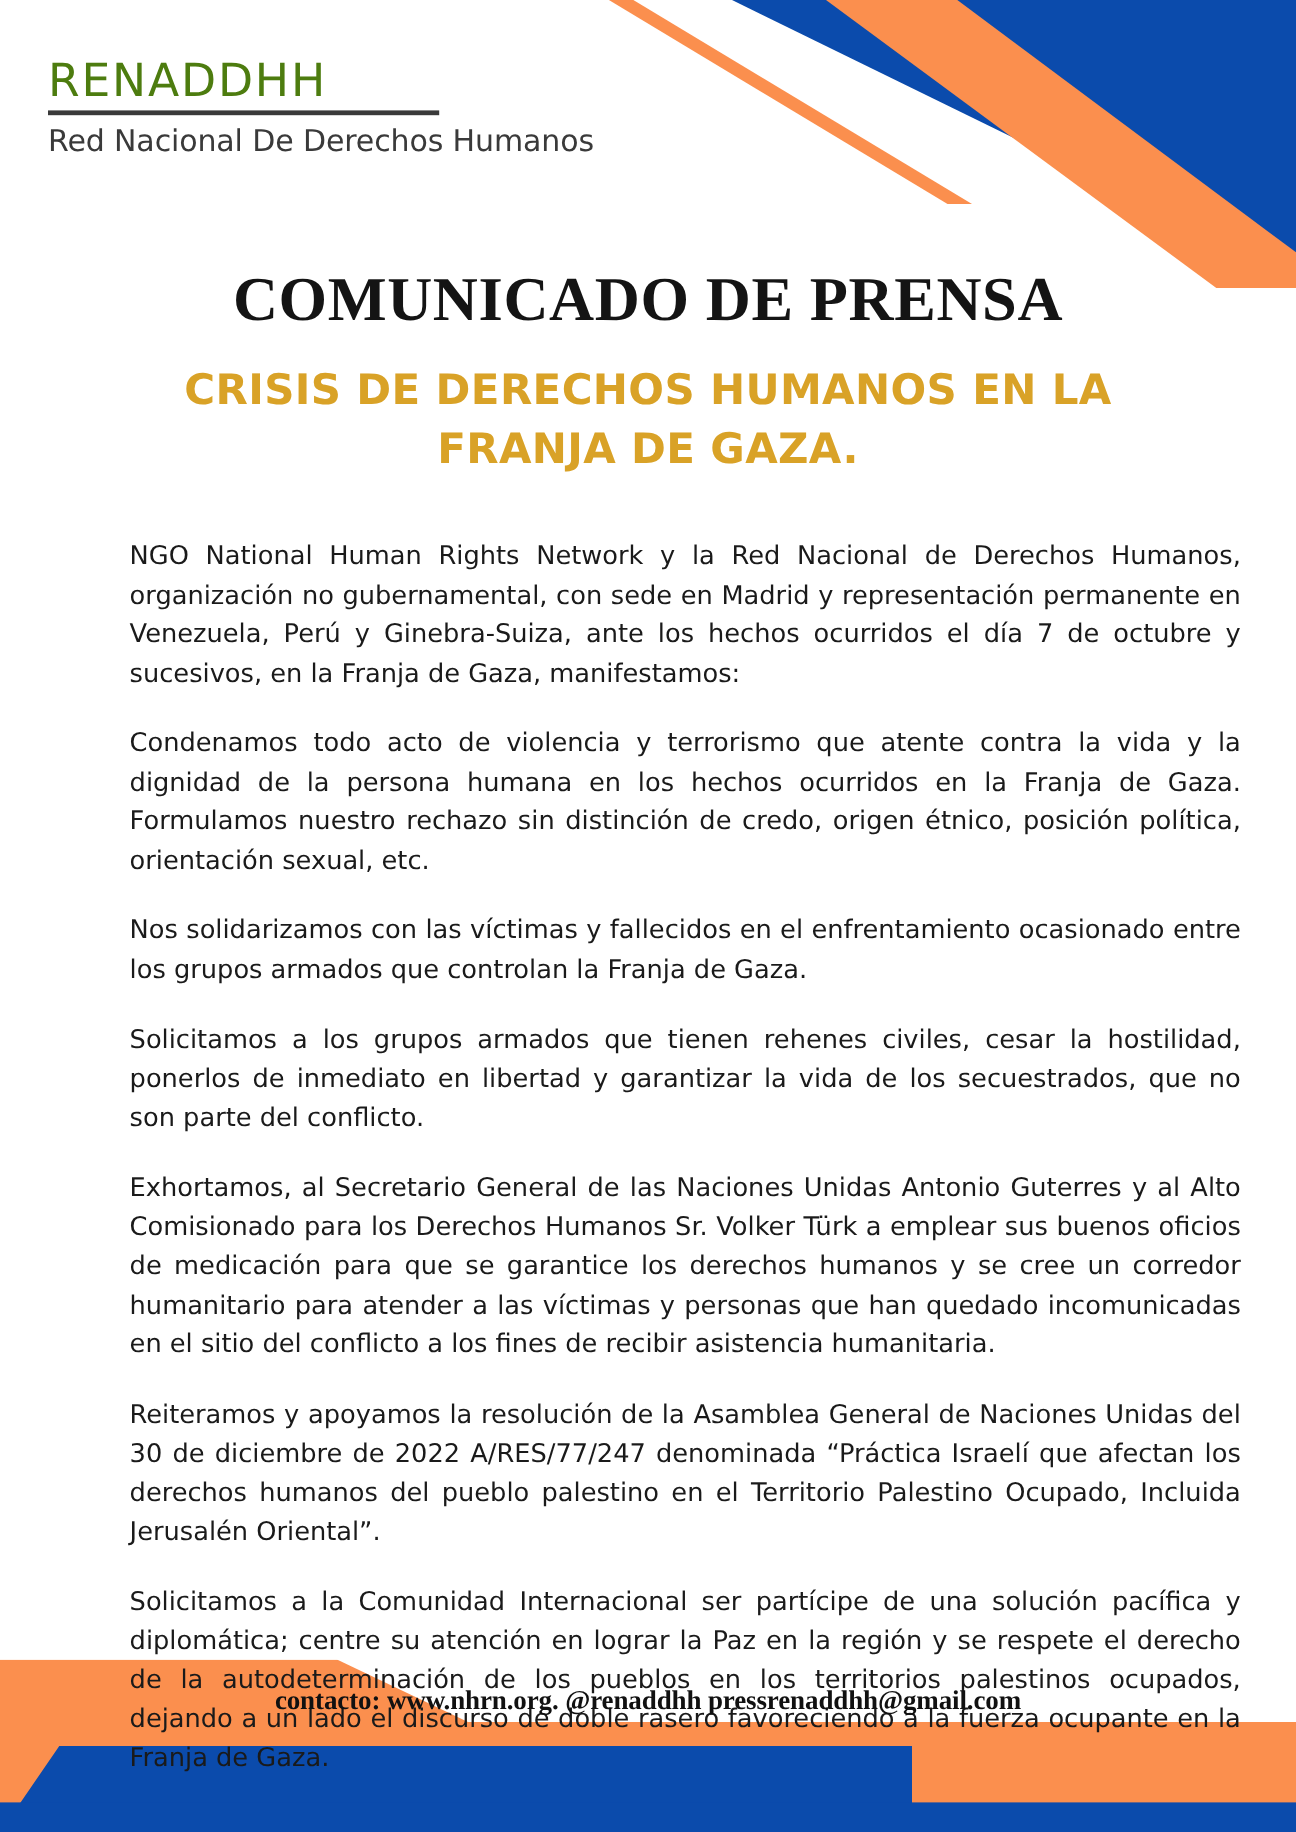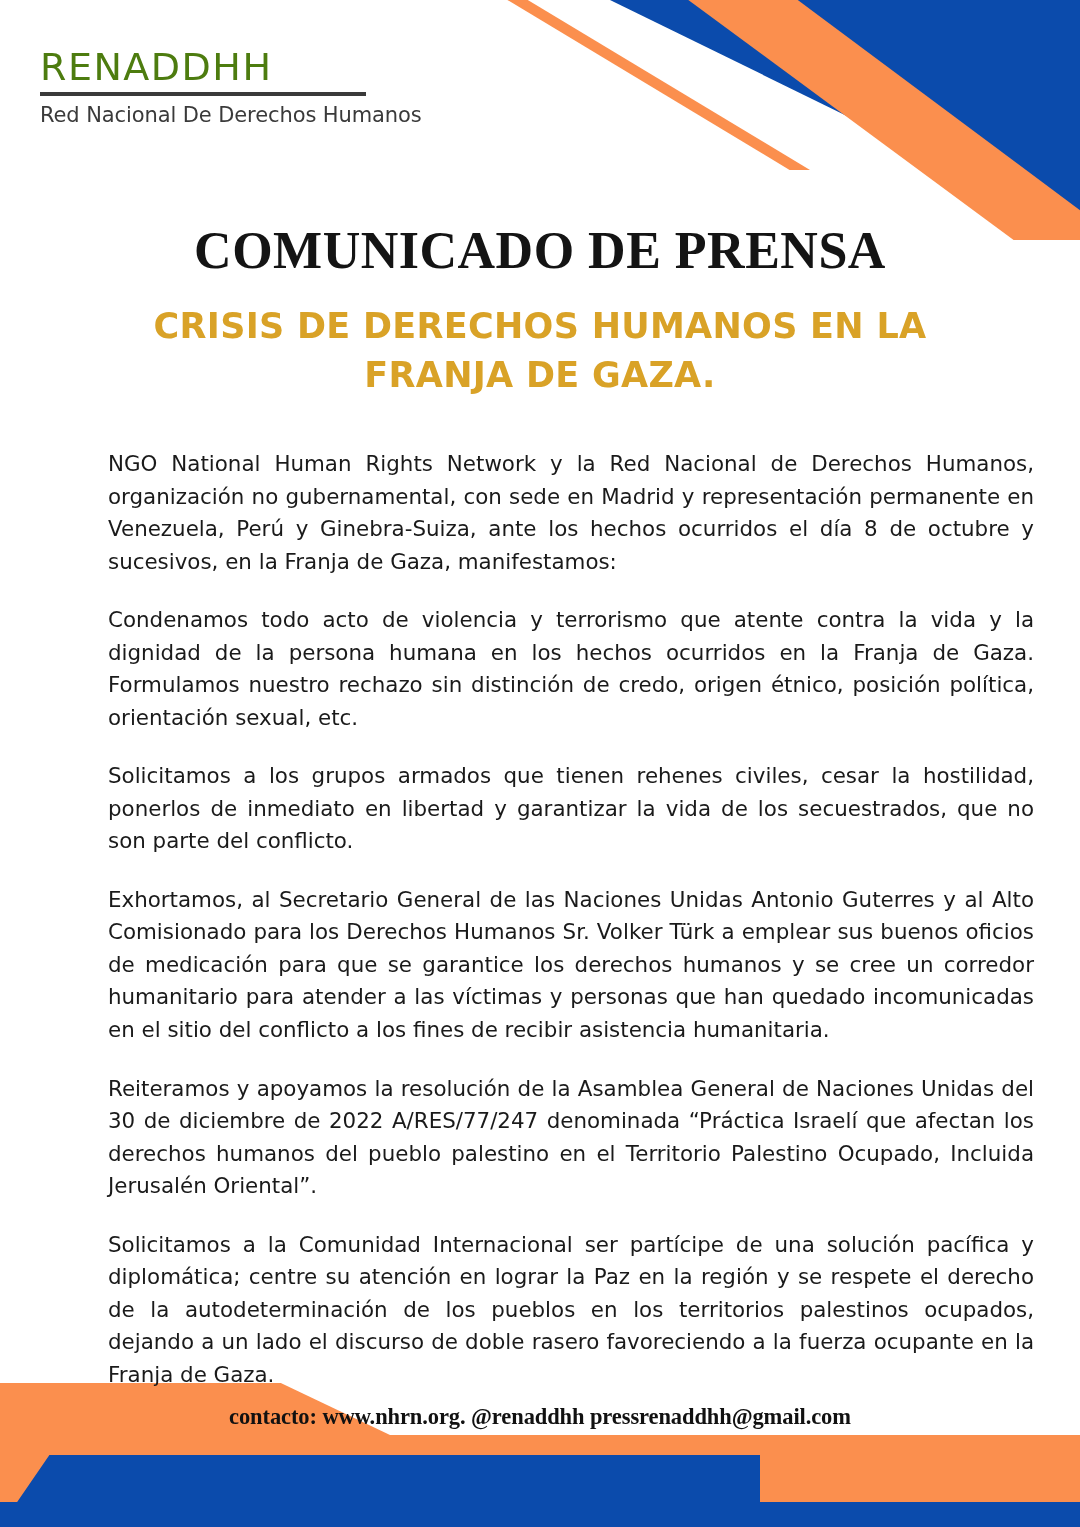--- a/index.html
+++ b/index.html
@@ -119,21 +119,21 @@
     white-space: nowrap;
   }
   .logo-rule {
     height: 4px;
     background: #3A3A3A;
     margin-top: 6px;
     width: 326px;
   }
   .logo-tag {
     font-family: "DejaVu Sans", sans-serif;
-    font-size: 21px;
+    font-size: 25px;
     color: #3A3A3A;
     letter-spacing: -0.1px;
     margin-top: 7px;
     white-space: nowrap;
   }
 
   
   .title-block {
     position: absolute;
     left: 0;
@@ -221,22 +221,23 @@
     <div class="logo-rule"></div>
     <div class="logo-tag">Red Nacional De Derechos Humanos</div>
   </div>
 
   <div class="title-block">
     <div class="main-title">COMUNICADO DE PRENSA</div>
     <div class="sub-title">CRISIS DE DERECHOS HUMANOS EN LA FRANJA DE GAZA.</div>
   </div>
 
   <div class="body-copy">
-    <p class="para">NGO National Human Rights Network y la Red Nacional de Derechos Humanos, organización no gubernamental, con sede en Madrid y representación permanente en Venezuela, Perú y Ginebra-Suiza, ante los hechos ocurridos el día 8 de octubre y sucesivos, en la Franja de Gaza, manifestamos:</p>
+    <p class="para">NGO National Human Rights Network y la Red Nacional de Derechos Humanos, organización no gubernamental, con sede en Madrid y representación permanente en Venezuela, Perú y Ginebra-Suiza, ante los hechos ocurridos el día 7 de octubre y sucesivos, en la Franja de Gaza, manifestamos:</p>
     <p class="para">Condenamos todo acto de violencia y terrorismo que atente contra la vida y la dignidad de la persona humana en los hechos ocurridos en la Franja de Gaza. Formulamos nuestro rechazo sin distinción de credo, origen étnico, posición política, orientación sexual, etc.</p>
+    <p class="para">Nos solidarizamos con las víctimas y fallecidos en el enfrentamiento ocasionado entre los grupos armados que controlan la Franja de Gaza.</p>
     <p class="para">Solicitamos a los grupos armados que tienen rehenes civiles, cesar la hostilidad, ponerlos de inmediato en libertad y garantizar la vida de los secuestrados, que no son parte del conflicto.</p>
     <p class="para">Exhortamos, al Secretario General de las Naciones Unidas Antonio Guterres y al Alto Comisionado para los Derechos Humanos Sr. Volker Türk a emplear sus buenos oficios de medicación para que se garantice los derechos humanos y se cree un corredor humanitario para atender a las víctimas y personas que han quedado incomunicadas en el sitio del conflicto a los fines de recibir asistencia humanitaria.</p>
     <p class="para">Reiteramos y apoyamos la resolución de la Asamblea General de Naciones Unidas del 30 de diciembre de 2022 A/RES/77/247 denominada “Práctica Israelí que afectan los derechos humanos del pueblo palestino en el Territorio Palestino Ocupado, Incluida Jerusalén Oriental”.</p>
     <p class="para">Solicitamos a la Comunidad Internacional ser partícipe de una solución pacífica y diplomática; centre su atención en lograr la Paz en la región y se respete el derecho de la autodeterminación de los pueblos en los territorios palestinos ocupados, dejando a un lado el discurso de doble rasero  favoreciendo a la fuerza ocupante en la Franja de Gaza.</p>
   </div>
 
   <div class="footer-contact">contacto: www.nhrn.org. @renaddhh pressrenaddhh@gmail.com</div>
 
 </div>
 

